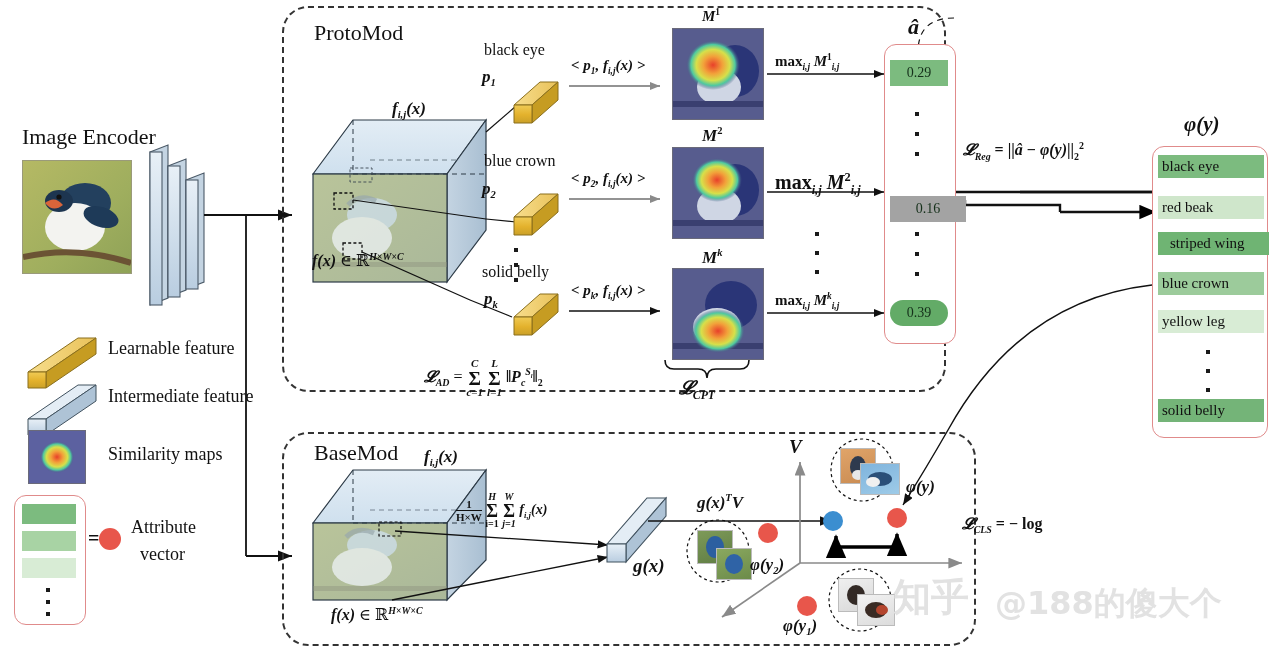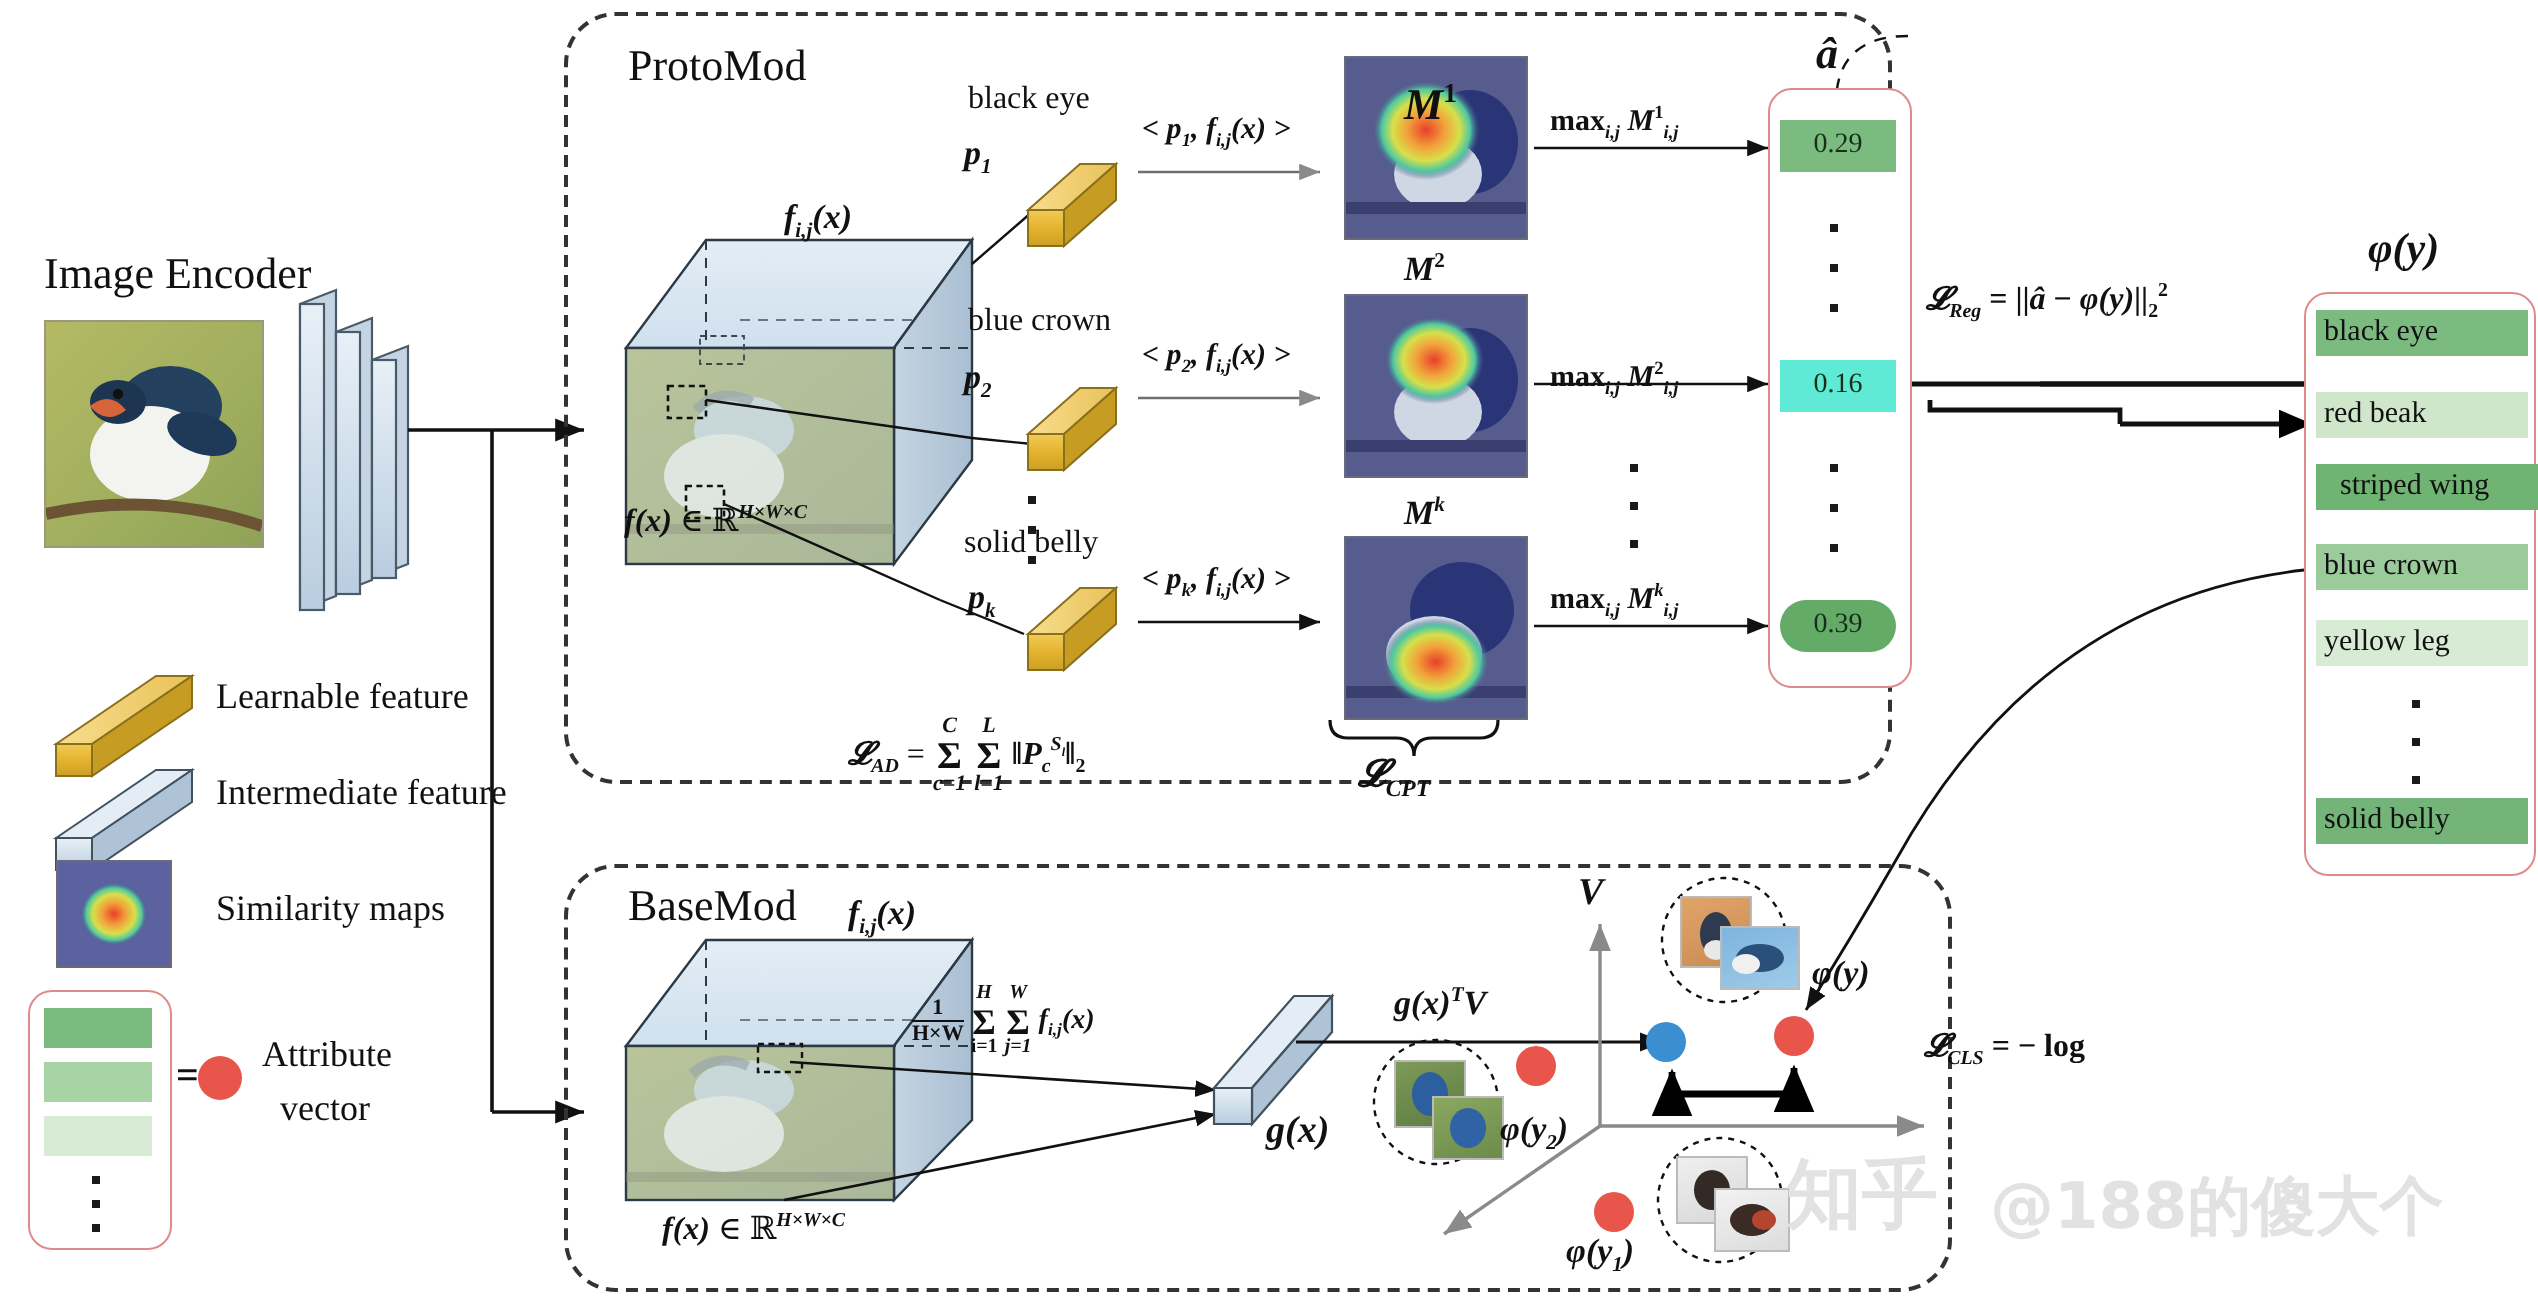--- a/index.html
+++ b/index.html
@@ -323,21 +323,21 @@
   <svg width="56" height="52">
     <rect width="56" height="52" fill="#5c61a0"></rect>
     <ellipse cx="28" cy="26" rx="17" ry="16" fill="url(#gHeat)"></ellipse>
   </svg>
 </div>
 
 <div class="redbox" style="left:884px;top:44px;width:70px;height:298px;"></div>
 <div class="chip" style="left:890px;top:60px;width:58px;height:26px;background:#7cbb7f;font-size:14px;color:#15301a;">
   <span>0.29</span>
 </div>
-<div class="chip" style="left:890px;top:180px;width:58px;height:26px;background:#5eead4;font-size:14px;color:#15301a;">
+<div class="chip" style="left:890px;top:196px;width:76px;height:26px;background:#a3a3a3;font-size:14px;color:#15301a;">
   <span>0.16</span>
 </div>
 <div class="chip" style="left:890px;top:300px;width:58px;height:26px;background:#63ab67;font-size:14px;color:#15301a;border-radius:13px;">
   <span>0.39</span>
 </div>
 <div class="vdots" style="left:915px;top:112px;height:44px;">
   <i></i>
     <i></i>
     <i></i>
 </div>
@@ -410,29 +410,29 @@
 <div class="lbl math" style="left:571px;top:58px;font-size:15px;">
   &lt; p<sub>1</sub>, f<sub>i,j</sub>(x) &gt;
 </div>
 <div class="lbl math" style="left:571px;top:171px;font-size:15px;">
   &lt; p<sub>2</sub>, f<sub>i,j</sub>(x) &gt;
 </div>
 <div class="lbl math" style="left:571px;top:283px;font-size:15px;">
   &lt; p<sub>k</sub>, f<sub>i,j</sub>(x) &gt;
 </div>
 
-<div class="lbl math" style="left:702px;top:8px;font-size:22px;margin-top:32px;">M<sup style="font-style:normal;">1</sup></div>
+<div class="lbl math" style="left:702px;top:8px;font-size:15px;">M<sup style="font-style:normal;">1</sup></div>
 <div class="lbl math" style="left:702px;top:126px;font-size:17px;">M<sup style="font-style:normal;">2</sup></div>
 <div class="lbl math" style="left:702px;top:248px;font-size:17px;">M<sup>k</sup></div>
 <div class="vdots" style="left:715px;top:250px;height:0px;"></div>
 
 <div class="lbl math" style="left:775px;top:53px;font-size:15px;">
   <span class="mathn" style="font-weight:bold;">max</span><sub>i,j</sub> M<sup style="font-style:normal;">1</sup><sub>i,j</sub>
 </div>
-<div class="lbl math" style="left:775px;top:181px;font-size:15px;">
+<div class="lbl math" style="left:775px;top:171px;font-size:20px;">
   <span class="mathn" style="font-weight:bold;">max</span><sub>i,j</sub> M<sup style="font-style:normal;">2</sup><sub>i,j</sub>
 </div>
 <div class="lbl math" style="left:775px;top:292px;font-size:15px;">
   <span class="mathn" style="font-weight:bold;">max</span><sub>i,j</sub> M<sup>k</sup><sub>i,j</sub>
 </div>
 
 <div class="vdots" style="left:815px;top:232px;height:42px;">
   <i></i>
     <i></i>
     <i></i>

